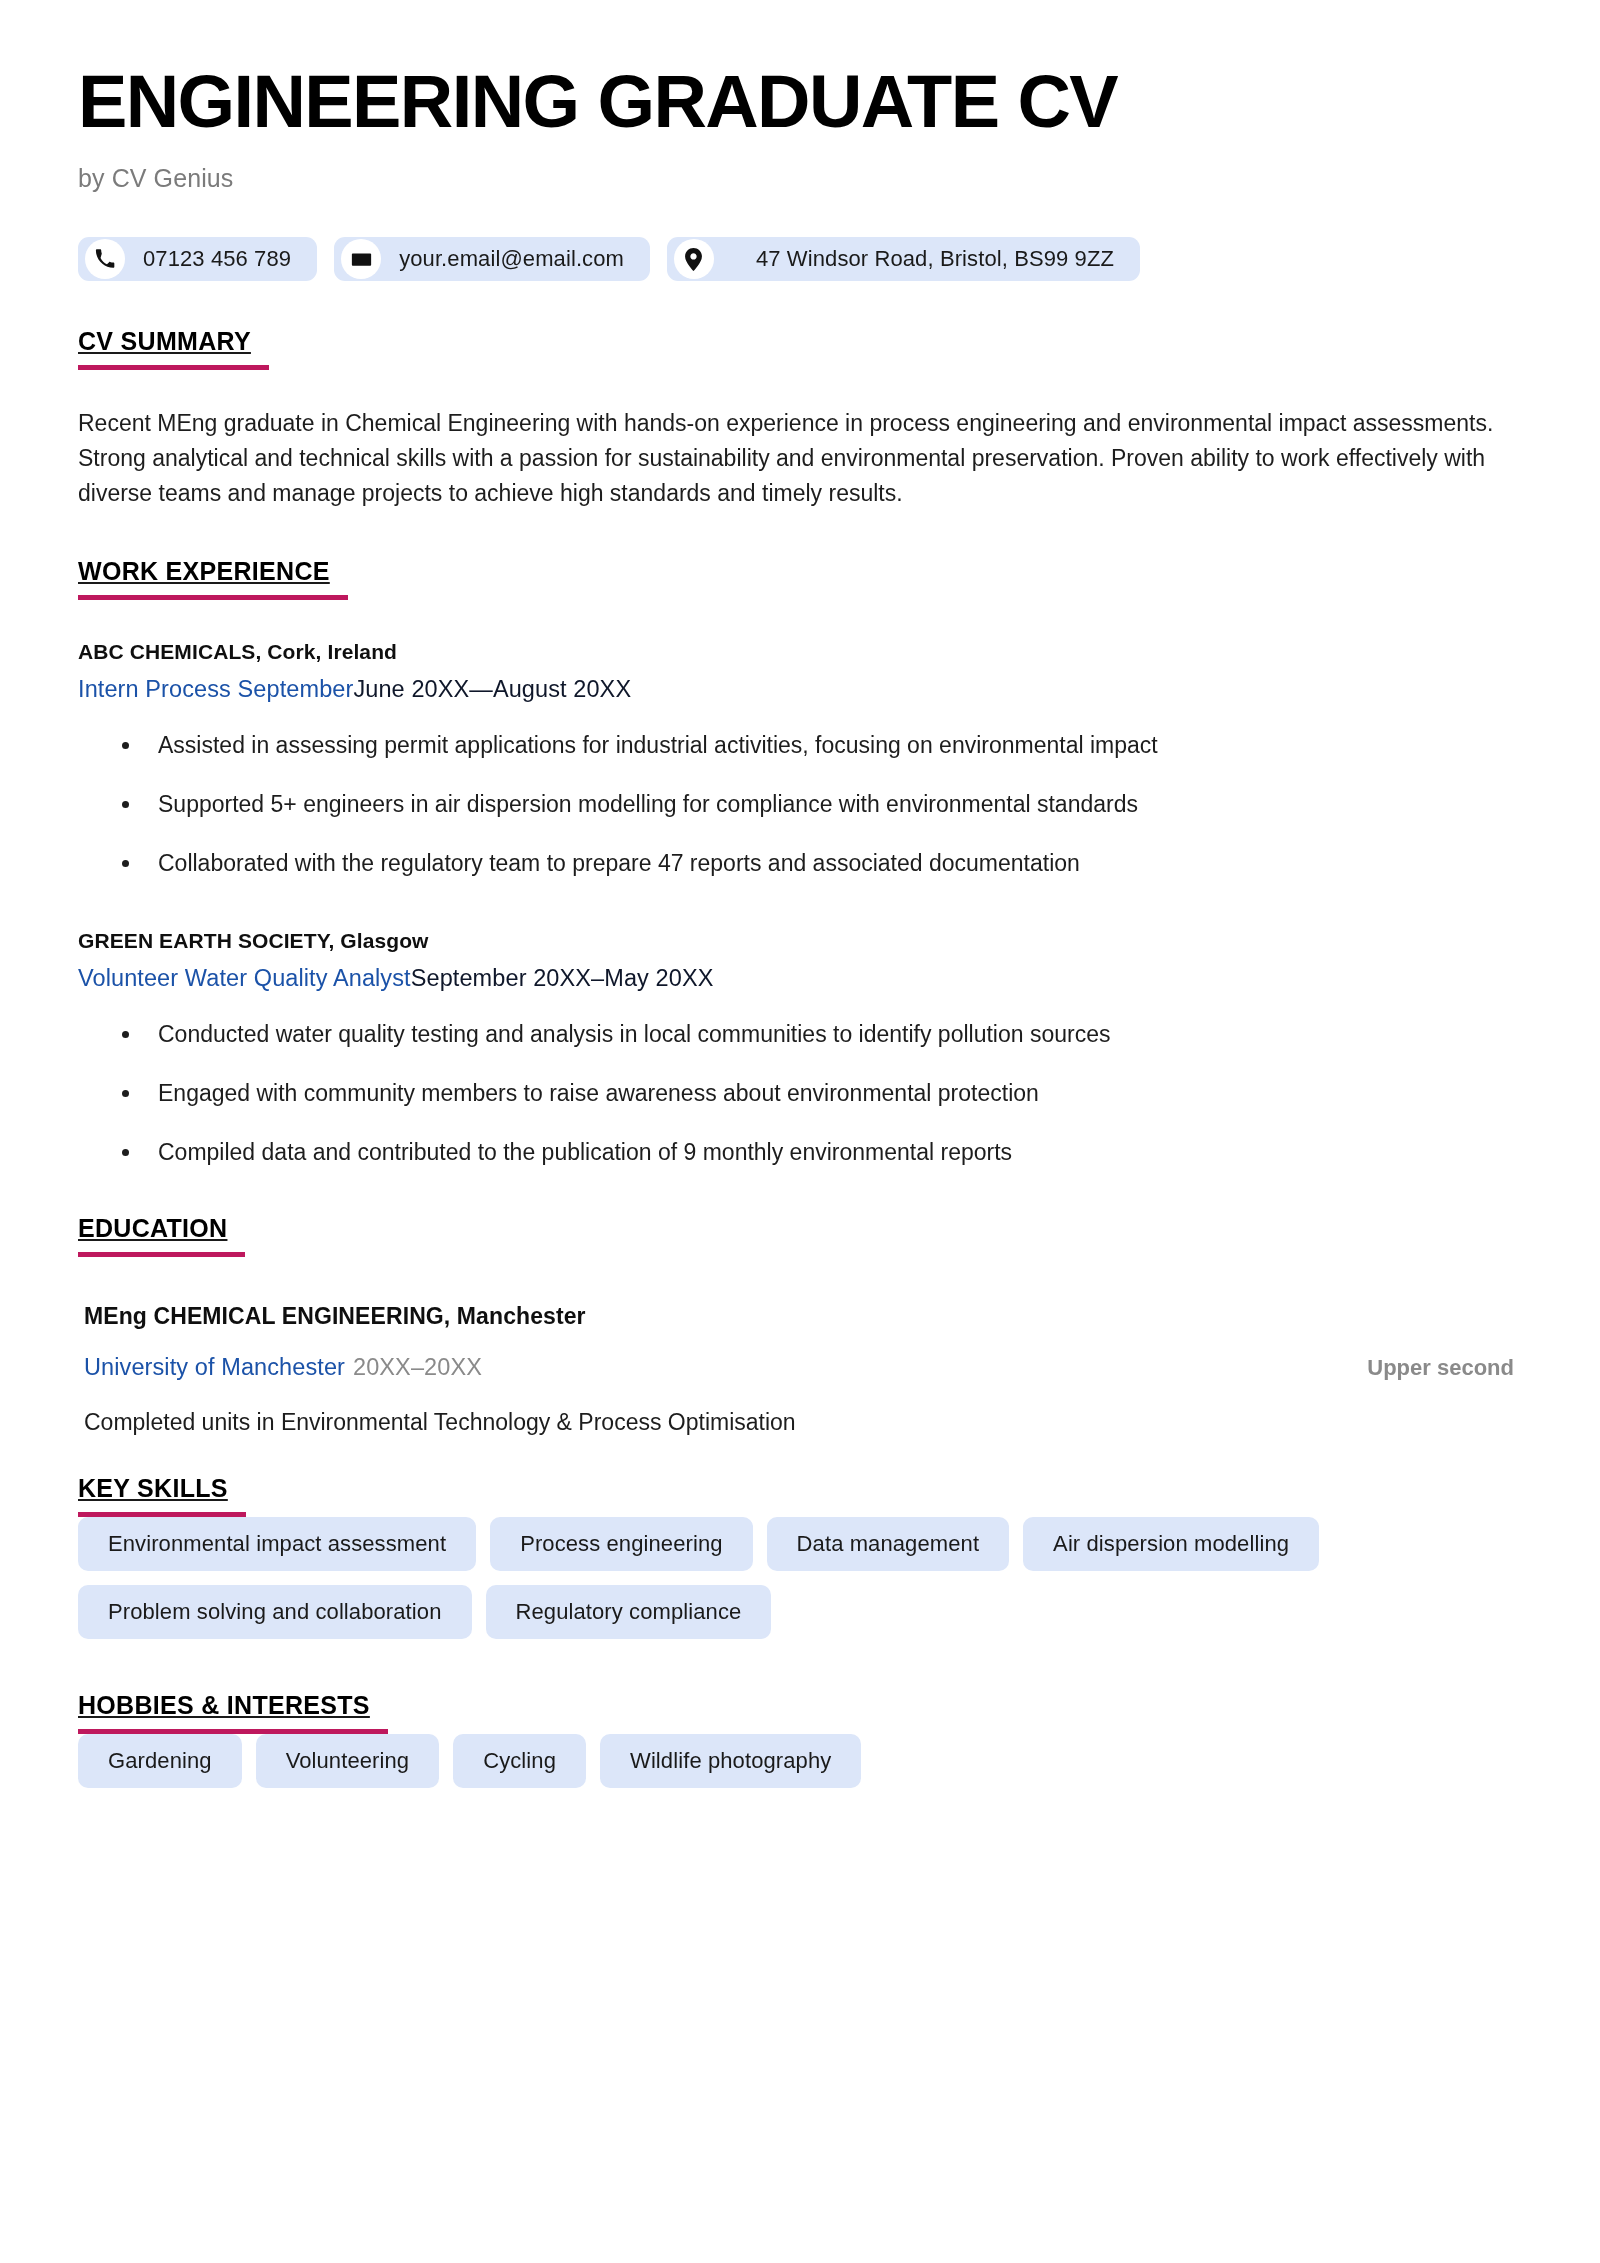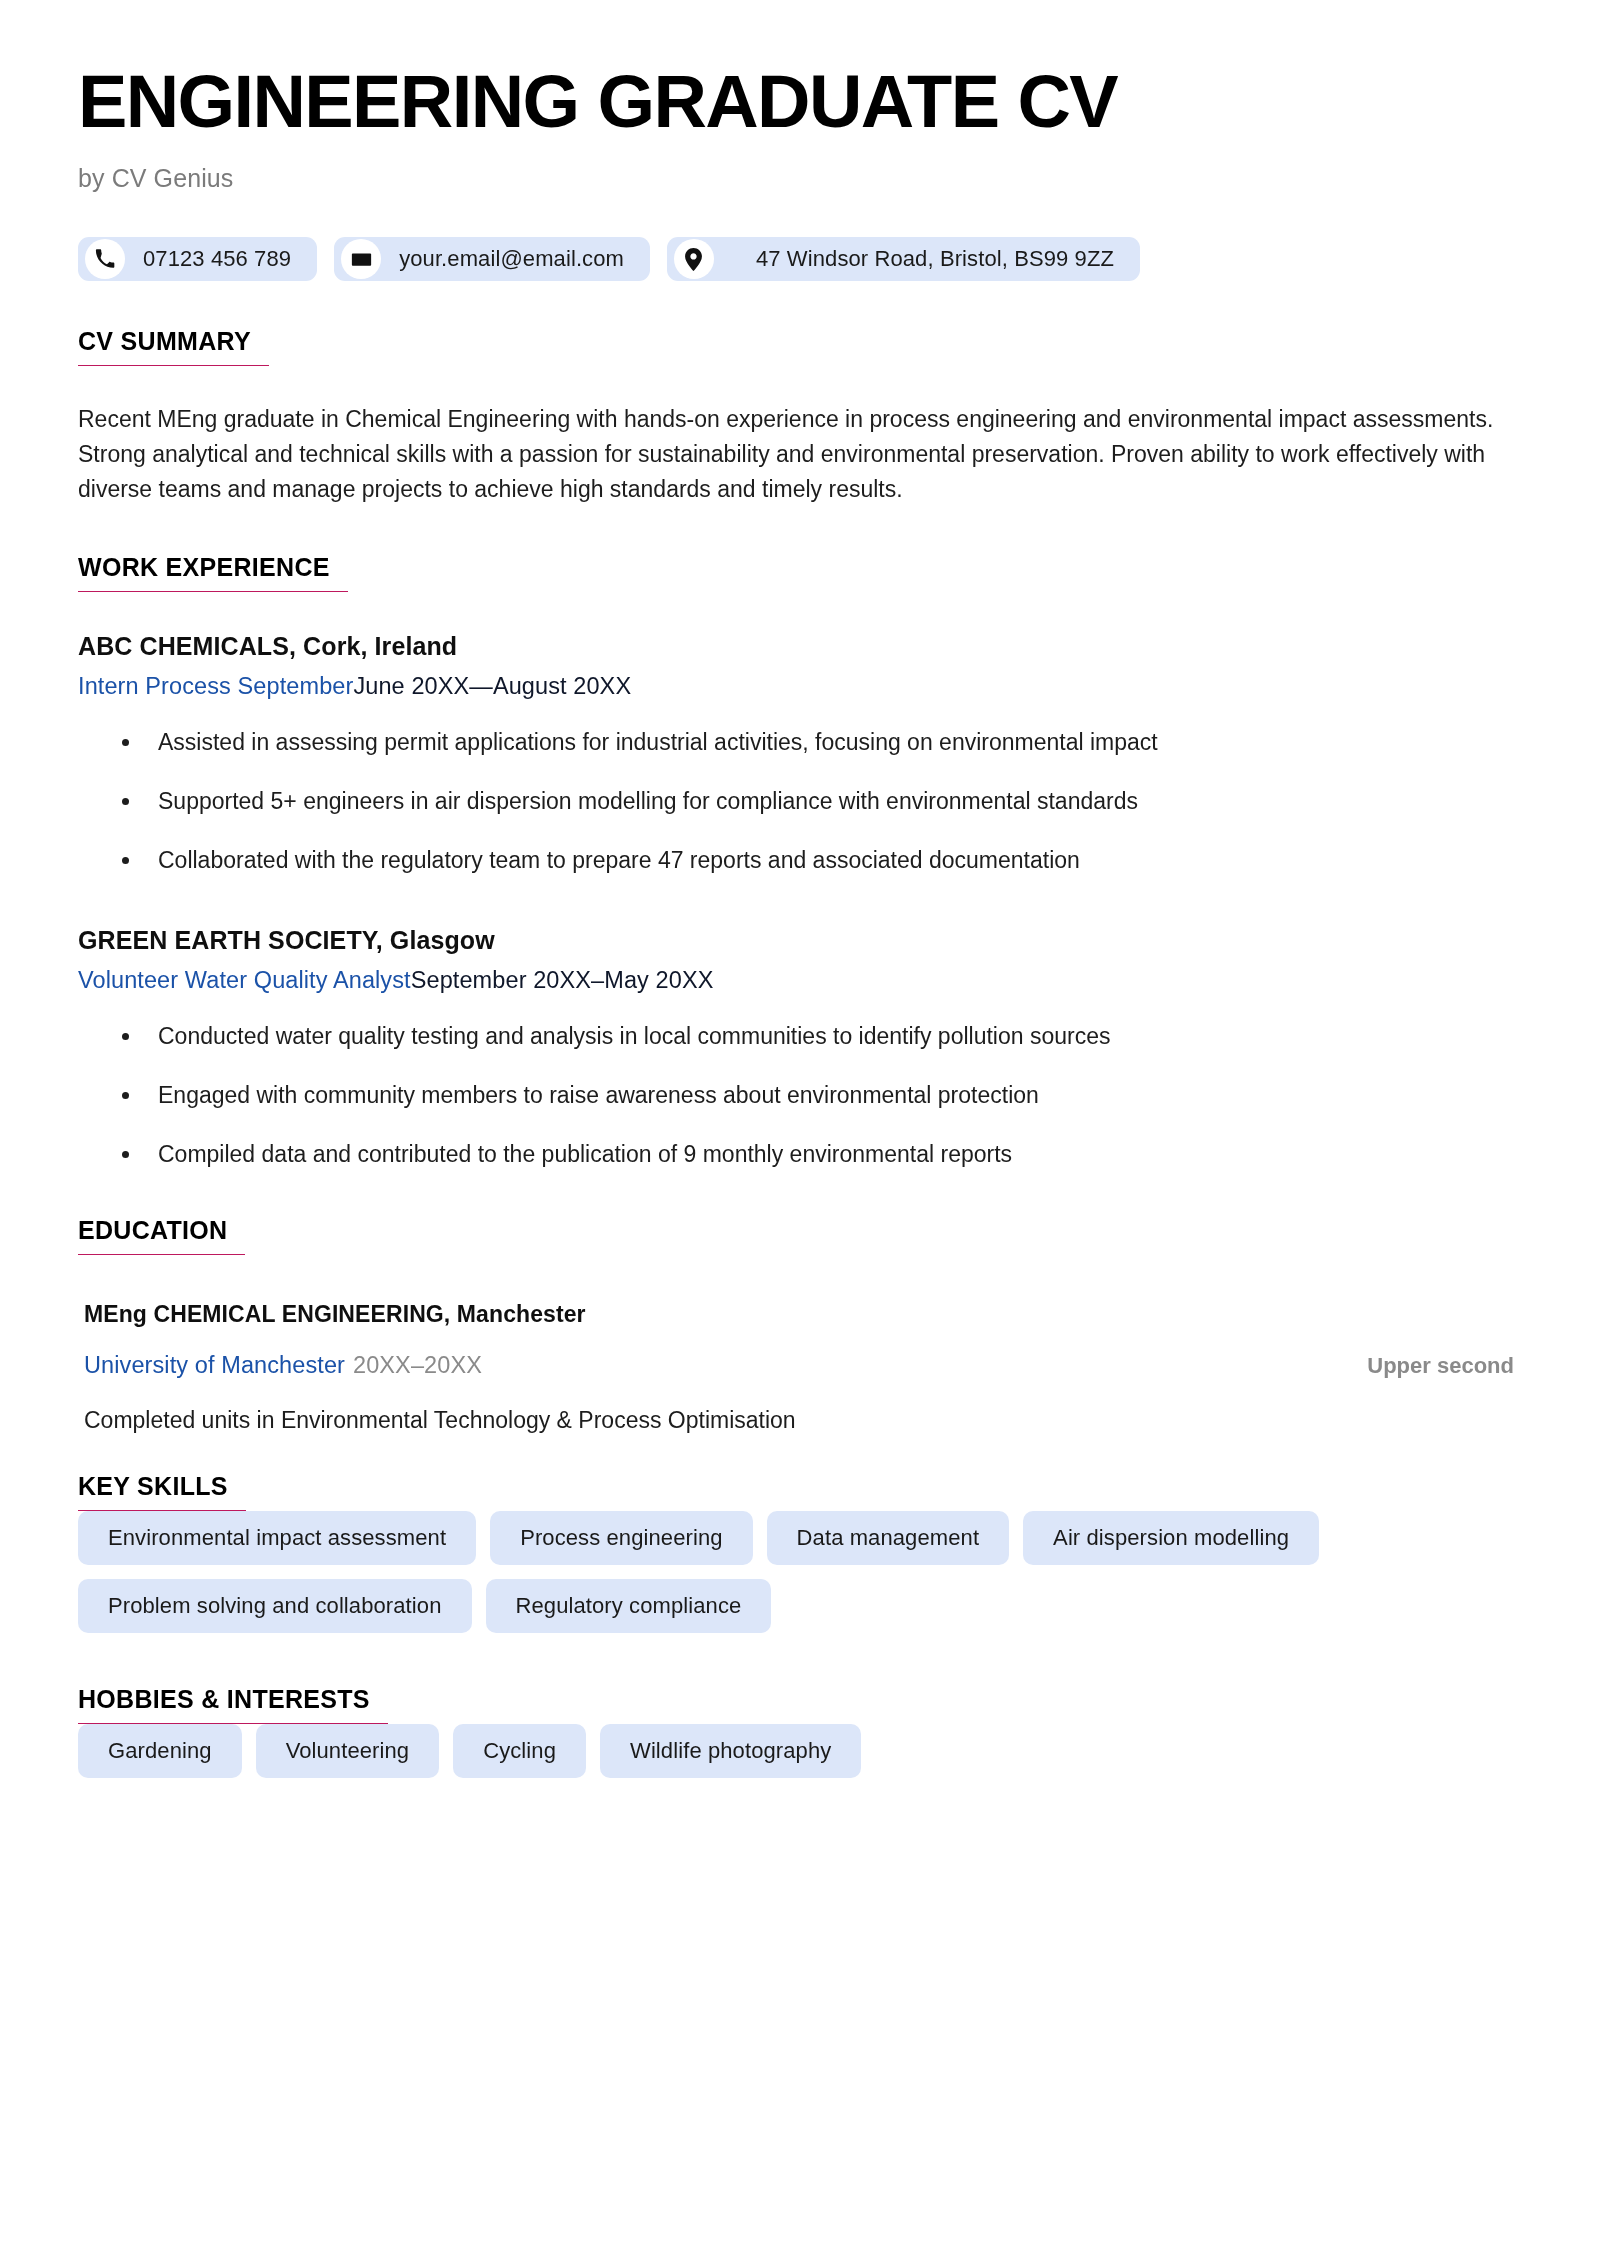--- a/index.html
+++ b/index.html
@@ -82,21 +82,22 @@
   }
 
   .contact-pill.loc .contact-text { margin-left: 42px; }
 
   
   .section { margin-top: 46px; }
 
   .section-head {
     display: inline-block;
     padding-bottom: 9px;
-    border-bottom: 1px solid #be185d;
+    border-bottom: 5px solid #be185d;
+    text-decoration: underline;
   }
 
   .section-head h2 {
     font-size: 25px;
     font-weight: 700;
     letter-spacing: 0.3px;
     color: #000000;
     text-transform: uppercase;
     padding-right: 18px;
   }
@@ -108,21 +109,21 @@
     line-height: 1.52;
     color: #1d1d1d;
     max-width: 1432px;
   }
 
   
   .job { margin-top: 40px; }
   .job + .job { margin-top: 50px; }
 
   .job-org {
-    font-size: 25px;
+    font-size: 21px;
     font-weight: 700;
     color: #0f0f0f;
     letter-spacing: 0.1px;
   }
 
   .job-line {
     margin-top: 12px;
     font-size: 23.5px;
     letter-spacing: 0.1px;
   }

